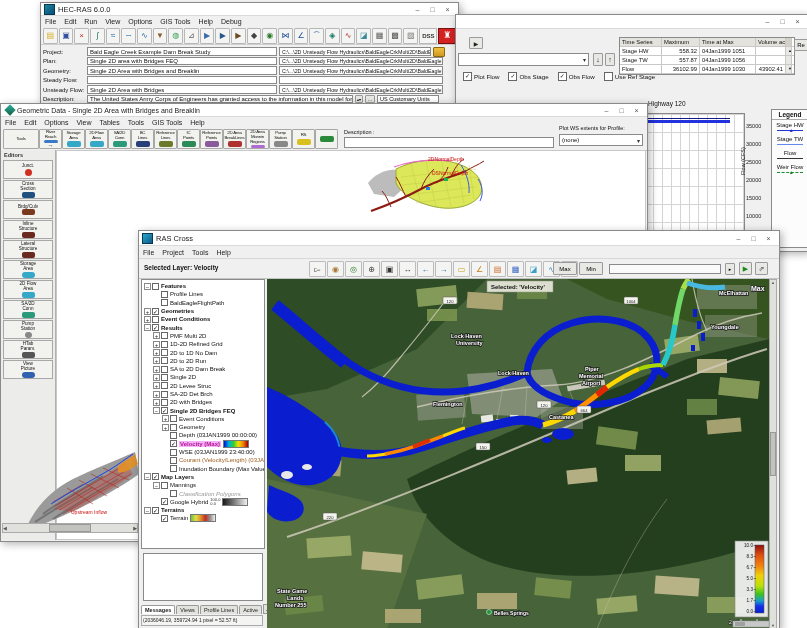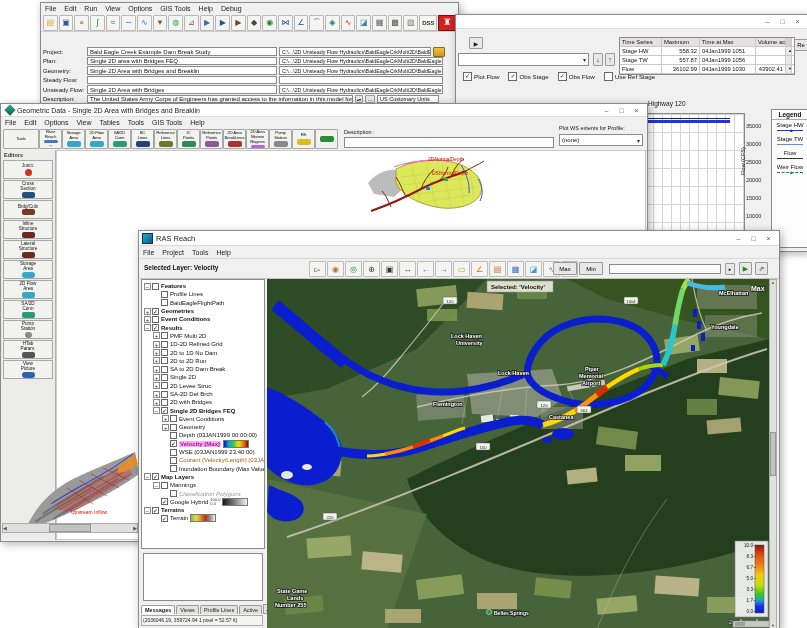--- a/index.html
+++ b/index.html
@@ -182,20 +182,29 @@
     </div>
   <div class="ytick" style="left: 290px; top: 108px;">35000</div>
       <div class="ytick" style="left: 290px; top: 126px;">30000</div>
       <div class="ytick" style="left: 290px; top: 144px;">25000</div>
       <div class="ytick" style="left: 290px; top: 162px;">20000</div>
       <div class="ytick" style="left: 290px; top: 180px;">15000</div>
       <div class="ytick" style="left: 290px; top: 198px;">10000</div>
     </div>
 
   <div class="win" id="win-main" style="left:40px;top:2px;width:417px;height:100px;z-index:1;">
+    <div class="tbar" style="height:13px;">
+      <div class="wicon"></div>
+      <div class="ttl">HEC-RAS 6.0.0</div>
+      <div class="ctrls">
+          <span>–</span>
+          <span>□</span>
+          <span>×</span>
+        </div>
+    </div>
     <div class="menu" id="main-menu" style="height:11px;">
         <span>File</span>
         <span>Edit</span>
         <span>Run</span>
         <span>View</span>
         <span>Options</span>
         <span>GIS Tools</span>
         <span>Help</span>
         <span>Debug</span>
       </div>
@@ -500,21 +509,21 @@
     <div class="sbar" style="left:1px;top:419px;width:136px;height:10px;">
       <span>◀</span>
       <div class="sthumb"></div>
       <span>▶</span>
     </div>
   </div>
 
   <div class="win" id="win-map" style="left:138px;top:230px;width:640px;height:398px;z-index:4;">
     <div class="tbar" style="height:15px;">
       <div class="wicon" style="background:linear-gradient(135deg,#28a8c8,#105a8a);"></div>
-      <div class="ttl">RAS Reach</div>
+      <div class="ttl">RAS Cross</div>
       <div class="ctrls">
           <span>–</span>
           <span>□</span>
           <span>×</span>
         </div>
     </div>
     <div class="menu" id="map-menu" style="height:12px;border-bottom:1px solid #d8d8d8;">
         <span>File</span>
         <span>Project</span>
         <span>Tools</span>

